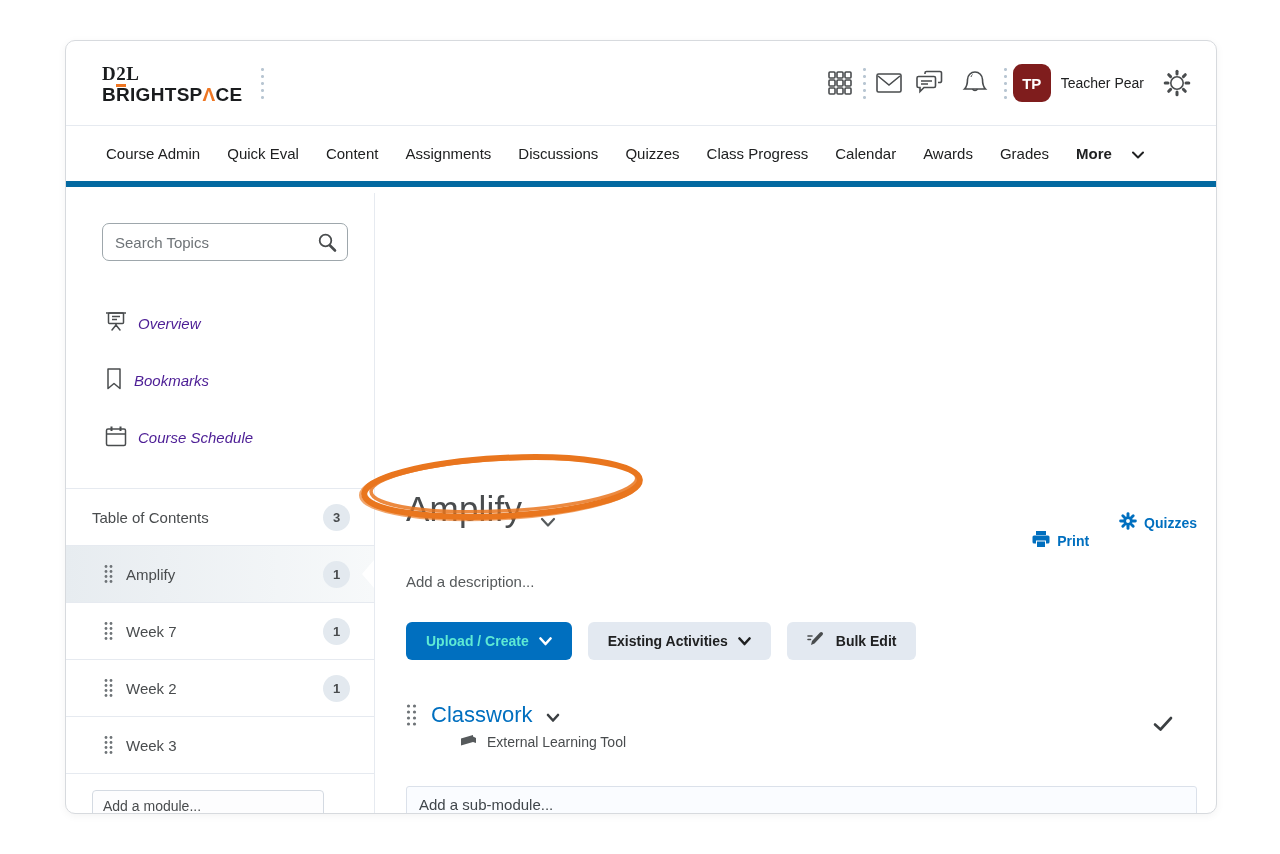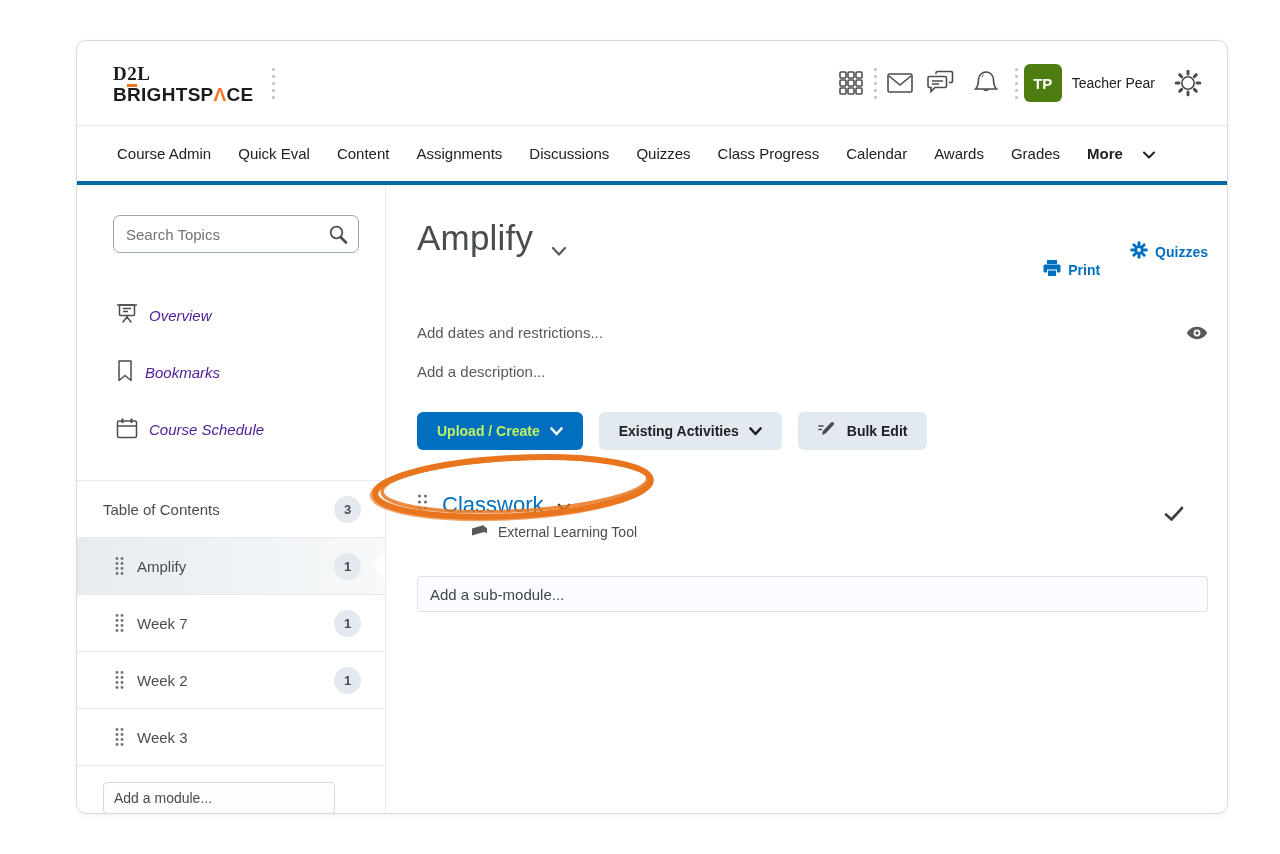--- a/index.html
+++ b/index.html
@@ -1,20 +1,20 @@
 <!DOCTYPE html>
 <html><head>
 <meta charset="utf-8">
 <style>
   * { box-sizing: border-box; margin: 0; padding: 0; }
   html,body { width:1280px; height:854px; background:#ffffff; font-family:"Liberation Sans", sans-serif; }
   body { position:relative; overflow:hidden; }
 
   .card {
-    position:absolute; left:76px; top:40px; width:1152px; height:774px;
+    position:absolute; left:65px; top:40px; width:1152px; height:774px;
     background:#fff; border:1px solid #d7dade; border-radius:10px;
     box-shadow:0 2px 8px rgba(0,0,0,.05); overflow:hidden;
   }
 
   
   .hdr { height:84px; display:flex; align-items:center; padding:0 22px 0 36px; }
   .logo { line-height:1; margin-top:2px; }
   .logo .l1 { font-family:"Liberation Serif", serif; font-weight:bold; font-size:19px; color:#1a1c1e; letter-spacing:.5px; }
   .logo .l1 .two { border-bottom:3px solid #ee7623; }
   .logo .l2 { font-size:19px; font-weight:bold; color:#1a1c1e; letter-spacing:.3px; margin-top:2px; }
@@ -31,21 +31,21 @@
     color:#fff; font-weight:bold; font-size:15px; cursor:pointer; }
   .username { font-size:14px; color:#202122; margin:0 16px 0 10px; }
 
   
   .navbar { height:56px; border-top:1px solid #e6eaf0; display:flex; align-items:center; padding:0 24px 0 40px; gap:27px; }
   .nav-item { font-size:15px; color:#202122; cursor:pointer; white-space:nowrap; }
   .nav-more { display:flex; align-items:center; gap:20px; font-weight:bold; }
   .nav-more svg { stroke:#202122; fill:none; stroke-width:2; }
 
   
-  .bodywrap { display:flex; height:641px; border-top:4px solid #0369a1; }
+  .bodywrap { display:flex; height:641px; border-top:6px solid #0369a1;align-items:flex-end; }
   .sidebar { width:309px; border-right:1px solid #e6eaf0; padding-top:30px; flex-shrink:0; }
   .search-wrap { position:relative; margin-left:36px; width:246px; }
   .search-input { width:100%; height:38px; border:1px solid #9ea7ac; border-radius:7px; padding:0 36px 0 12px;
     font-size:15px; font-family:inherit; color:#494c4e; background:#fff; }
   .search-input::placeholder { color:#6e7377; }
   .search-icon { position:absolute; right:10px; top:8px; }
   .search-icon svg { stroke:#494c4e; fill:none; stroke-width:1.8; }
 
   .side-links { margin:34px 0 22px 0; }
   .side-link { display:flex; align-items:center; gap:10px; padding:15px 0 15px 38px; font-size:15px; color:#4c1d95; cursor:pointer;font-style:italic; }
@@ -77,21 +77,21 @@
   .action-link { display:flex; align-items:center; gap:7px; font-size:14px; font-weight:bold; cursor:pointer; }
 
   .adddates-row { display:flex; align-items:center; margin-top:44px; }
   .placeholder-link { font-size:15px; color:#565a5c; cursor:pointer; }
   .eye { margin-left:auto; cursor:pointer; display:flex; }
   .adddesc-row { margin-top:22px; }
 
   .btn-row { display:flex; gap:16px; margin-top:31px; }
   .btn { height:38px; border:none; border-radius:6px; font-family:inherit; font-size:14px; font-weight:bold;
     display:flex; align-items:center; gap:10px; padding:0 20px; cursor:pointer; }
-  .btn-primary { color:#bef264; }
+  .btn-primary { color:#5eead4; }
   .btn-secondary { background:#e3e9f1; color:#202122; }
   .btn svg.chevsvg { stroke-width:2.6; fill:none; }
   .btn-primary svg.chevsvg { stroke:#fff; }
   .btn-secondary svg.chevsvg { stroke:#202122; }
 
   .module-item { margin-top:42px; position:relative; }
   .mi-row { display:flex; align-items:center; }
   .mi-row .handle { margin-right:14px; display:flex; }
   .mi-title { font-size:22px; cursor:pointer; }
   .mi-chev { margin-left:14px; margin-top:6px; cursor:pointer; }
@@ -149,21 +149,21 @@
         </svg>
       </div>
       <div class="hicon hgap">
         <svg width="26" height="28" viewBox="0 0 26 28">
           <path d="M13 3 a7.5 7.5 0 0 1 7.5 7.5 c0 6 1.5 8 3 9.5 H2.5 c1.5-1.5 3-3.5 3-9.5 A7.5 7.5 0 0 1 13 3 z"></path>
           <path d="M10.5 20 a2.8 2.8 0 0 0 5 0"></path>
             <path d="M9 8 a5 5 0 0 1 1.5-2.5" stroke-width="1"></path>
         </svg>
       </div>
       <div class="vdots hgap"></div>
-      <div class="avatar" id="avatar" style="background: #4d7c0f; border-radius: 6px;">TP</div>
+      <div class="avatar" id="avatar" style="background: #7f1d1d;">TP</div>
       <div class="username">Teacher Pear</div>
       <div class="hicon">
         <svg width="28" height="28" viewBox="0 0 28 28">
           <circle cx="14" cy="14" r="6.2"></circle>
           <g stroke-width="3" stroke-linecap="round">
             <path d="M14 2.2 V5"></path>
               <path d="M14 23 V25.8"></path>
               <path d="M2.2 14 H5"></path>
               <path d="M23 14 H25.8"></path>
             <path d="M5.7 5.7 L7.6 7.6"></path>
@@ -355,30 +355,20 @@
                 </g>
                 <circle class="bluefill" cx="14" cy="14" r="7.5" fill="#006fbf"></circle>
                   <circle cx="14" cy="14" r="3" fill="#ffffff"></circle>
               </svg>
             </span>
             <span>Quizzes</span>
           </span>
         </div>
       </div>
 
-      <div class="adddates-row">
-        <span class="placeholder-link">Add dates and restrictions...</span>
-        <span class="eye">
-          <svg width="22" height="14" viewBox="0 0 22 14">
-              <path d="M11 .8 C6 .8 2.3 4.3 .8 7 C2.3 9.7 6 13.2 11 13.2 C16 13.2 19.7 9.7 21.2 7 C19.7 4.3 16 .8 11 .8 z" fill="#565a5c"></path>
-              <circle cx="11" cy="7" r="3.4" fill="#fff"></circle>
-              <circle cx="11" cy="7" r="1.7" fill="#565a5c"></circle>
-            </svg>
-        </span>
-      </div>
       <div class="adddesc-row">
         <span class="placeholder-link">Add a description...</span>
       </div>
 
       <div class="btn-row">
         <button class="btn btn-primary" id="btn-upload" style="background: rgb(0, 111, 191);">
           <span>Upload / Create</span>
           <svg class="chevsvg" width="13" height="9" viewBox="0 0 13 9">
               <path d="M1.5 1.5 L6.5 7 L11.5 1.5" stroke-linecap="round" stroke-linejoin="round"></path>
             </svg>

